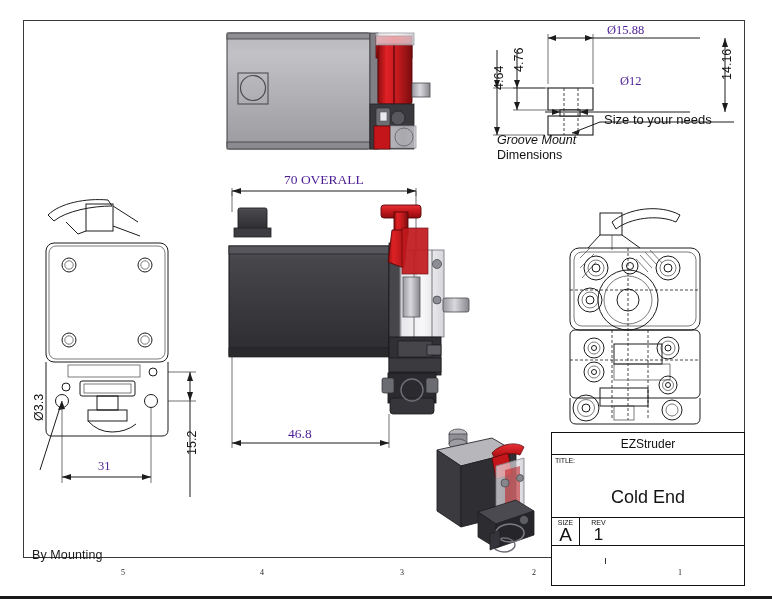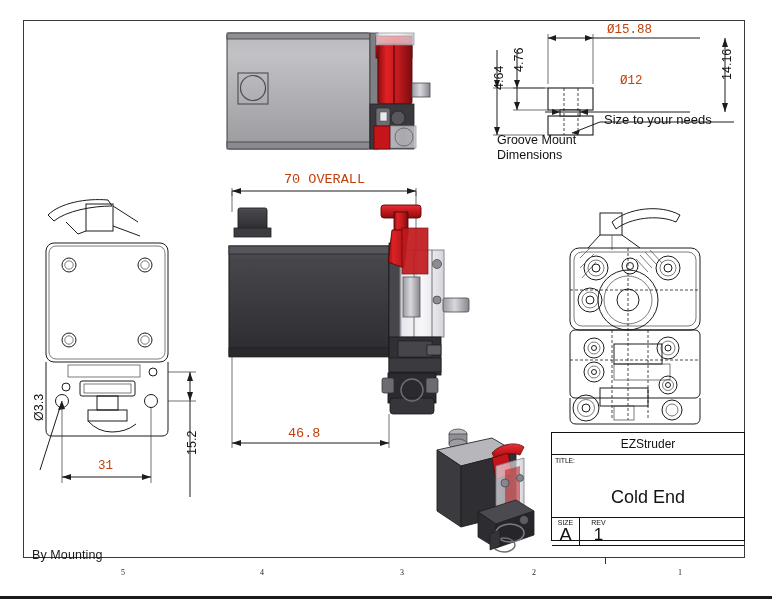--- a/index.html
+++ b/index.html
@@ -48,21 +48,21 @@
     left: 32px; top: 548px;
     font-size: 12.5px;
     color: #1a1a1a;
     font-family: "Liberation Sans", sans-serif;
     letter-spacing: 0.1px;
   }
   
   .titleblock {
     position: absolute;
     left: 551px; top: 432px;
-    width: 194px; height: 109px;
+    width: 194px; height: 154px;
     border: 1.4px solid #111;
     box-sizing: border-box;
     background: #fff;
   }
   .tb-row-company {
     height: 21px;
     border-bottom: 1.2px solid #111;
     display: flex; align-items: center; justify-content: center;
     font-size: 12px; color: #111;
   }
@@ -118,22 +118,22 @@
   .tb-bigval-sm { font-size: 17px; color: #111; line-height: 1; padding-bottom: 2px;}
   .tb-row-footer {
     height: 14px;
     display: flex; align-items: center; justify-content: center;
     font-size: 11px; color: #111;
   }
   
   .dim {
     position: absolute;
     font-size: 12.5px;
-    color: #c2410c;
-    font-family: Liberation Mono, monospace;
+    color: #4c1d95;
+    font-family: Liberation Serif, serif;
     white-space: nowrap;
   }
   .dim-v {
     position: absolute;
     font-size: 12.5px;
     color: #111;
     white-space: nowrap;
     transform-origin: left top;
     transform: rotate(-90deg);
   }
@@ -268,21 +268,21 @@
     <line class="ln" x1="600" y1="122" x2="734" y2="122"></line>
     <line class="ln" x1="600" y1="122" x2="600" y2="122"></line>
     <polygon points="572,133 580,130 578,135" fill="#1c1c1c"></polygon>
   </svg>
   <div class="dim" style="left:607px; top:23px;">Ø15.88</div>
   <div class="dim" style="left:620px; top:74px;">Ø12</div>
   <div class="dim-v" style="left:492px; top:90px;">4.64</div>
   <div class="dim-v" style="left:512px; top:72px;">4.76</div>
   <div class="dim-v" style="left:720px; top:80px;">14.16</div>
   <div class="note" style="left:604px; top:113px;">Size to your needs</div>
-  <div class="gm-caption" style="left:497px; top:133px;">Groove Mount</div>
+  <div class="gm-caption" style="left:497px; top:133px;font-style:italic;">Groove Mount</div>
   <div class="gm-caption" style="left:497px; top:148px;">Dimensions</div>
 
   <svg width="772" height="599">
 
     <line class="ln-ext" x1="232" y1="196" x2="232" y2="188"></line>
     <line class="ln-ext" x1="416" y1="196" x2="416" y2="188"></line>
     <line class="ln" x1="232" y1="191" x2="416" y2="191"></line>
     <polygon points="232,191 241,188 241,194" fill="#1c1c1c"></polygon>
     <polygon points="416,191 407,188 407,194" fill="#1c1c1c"></polygon>
     <line class="ln-ext" x1="232" y1="191" x2="232" y2="212"></line>

